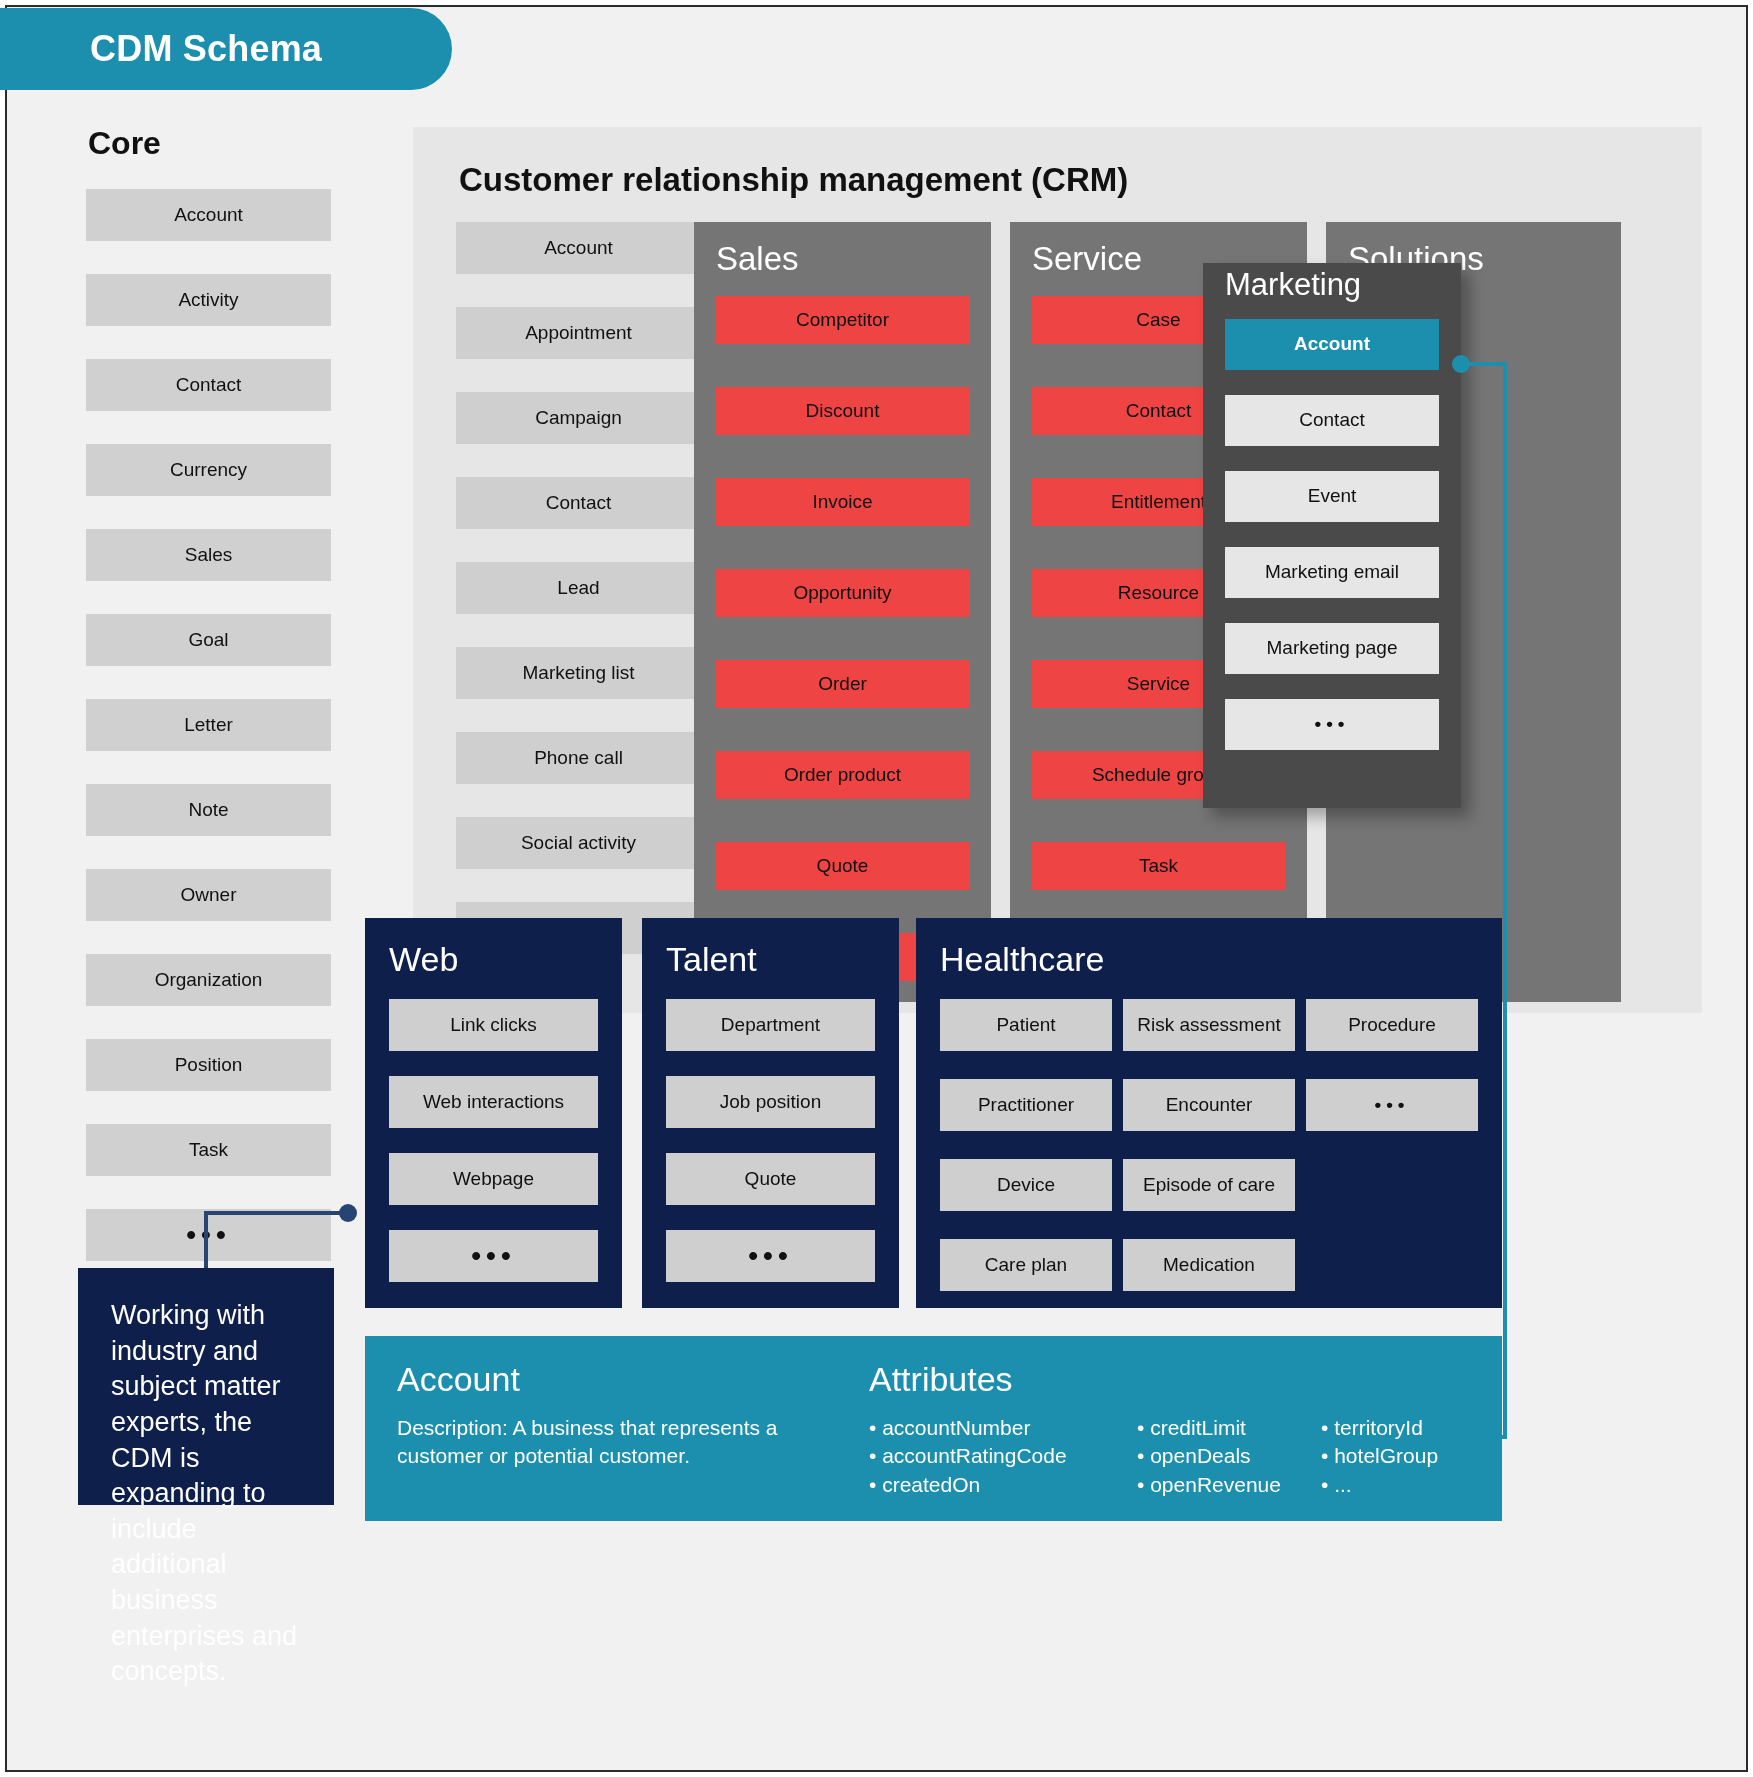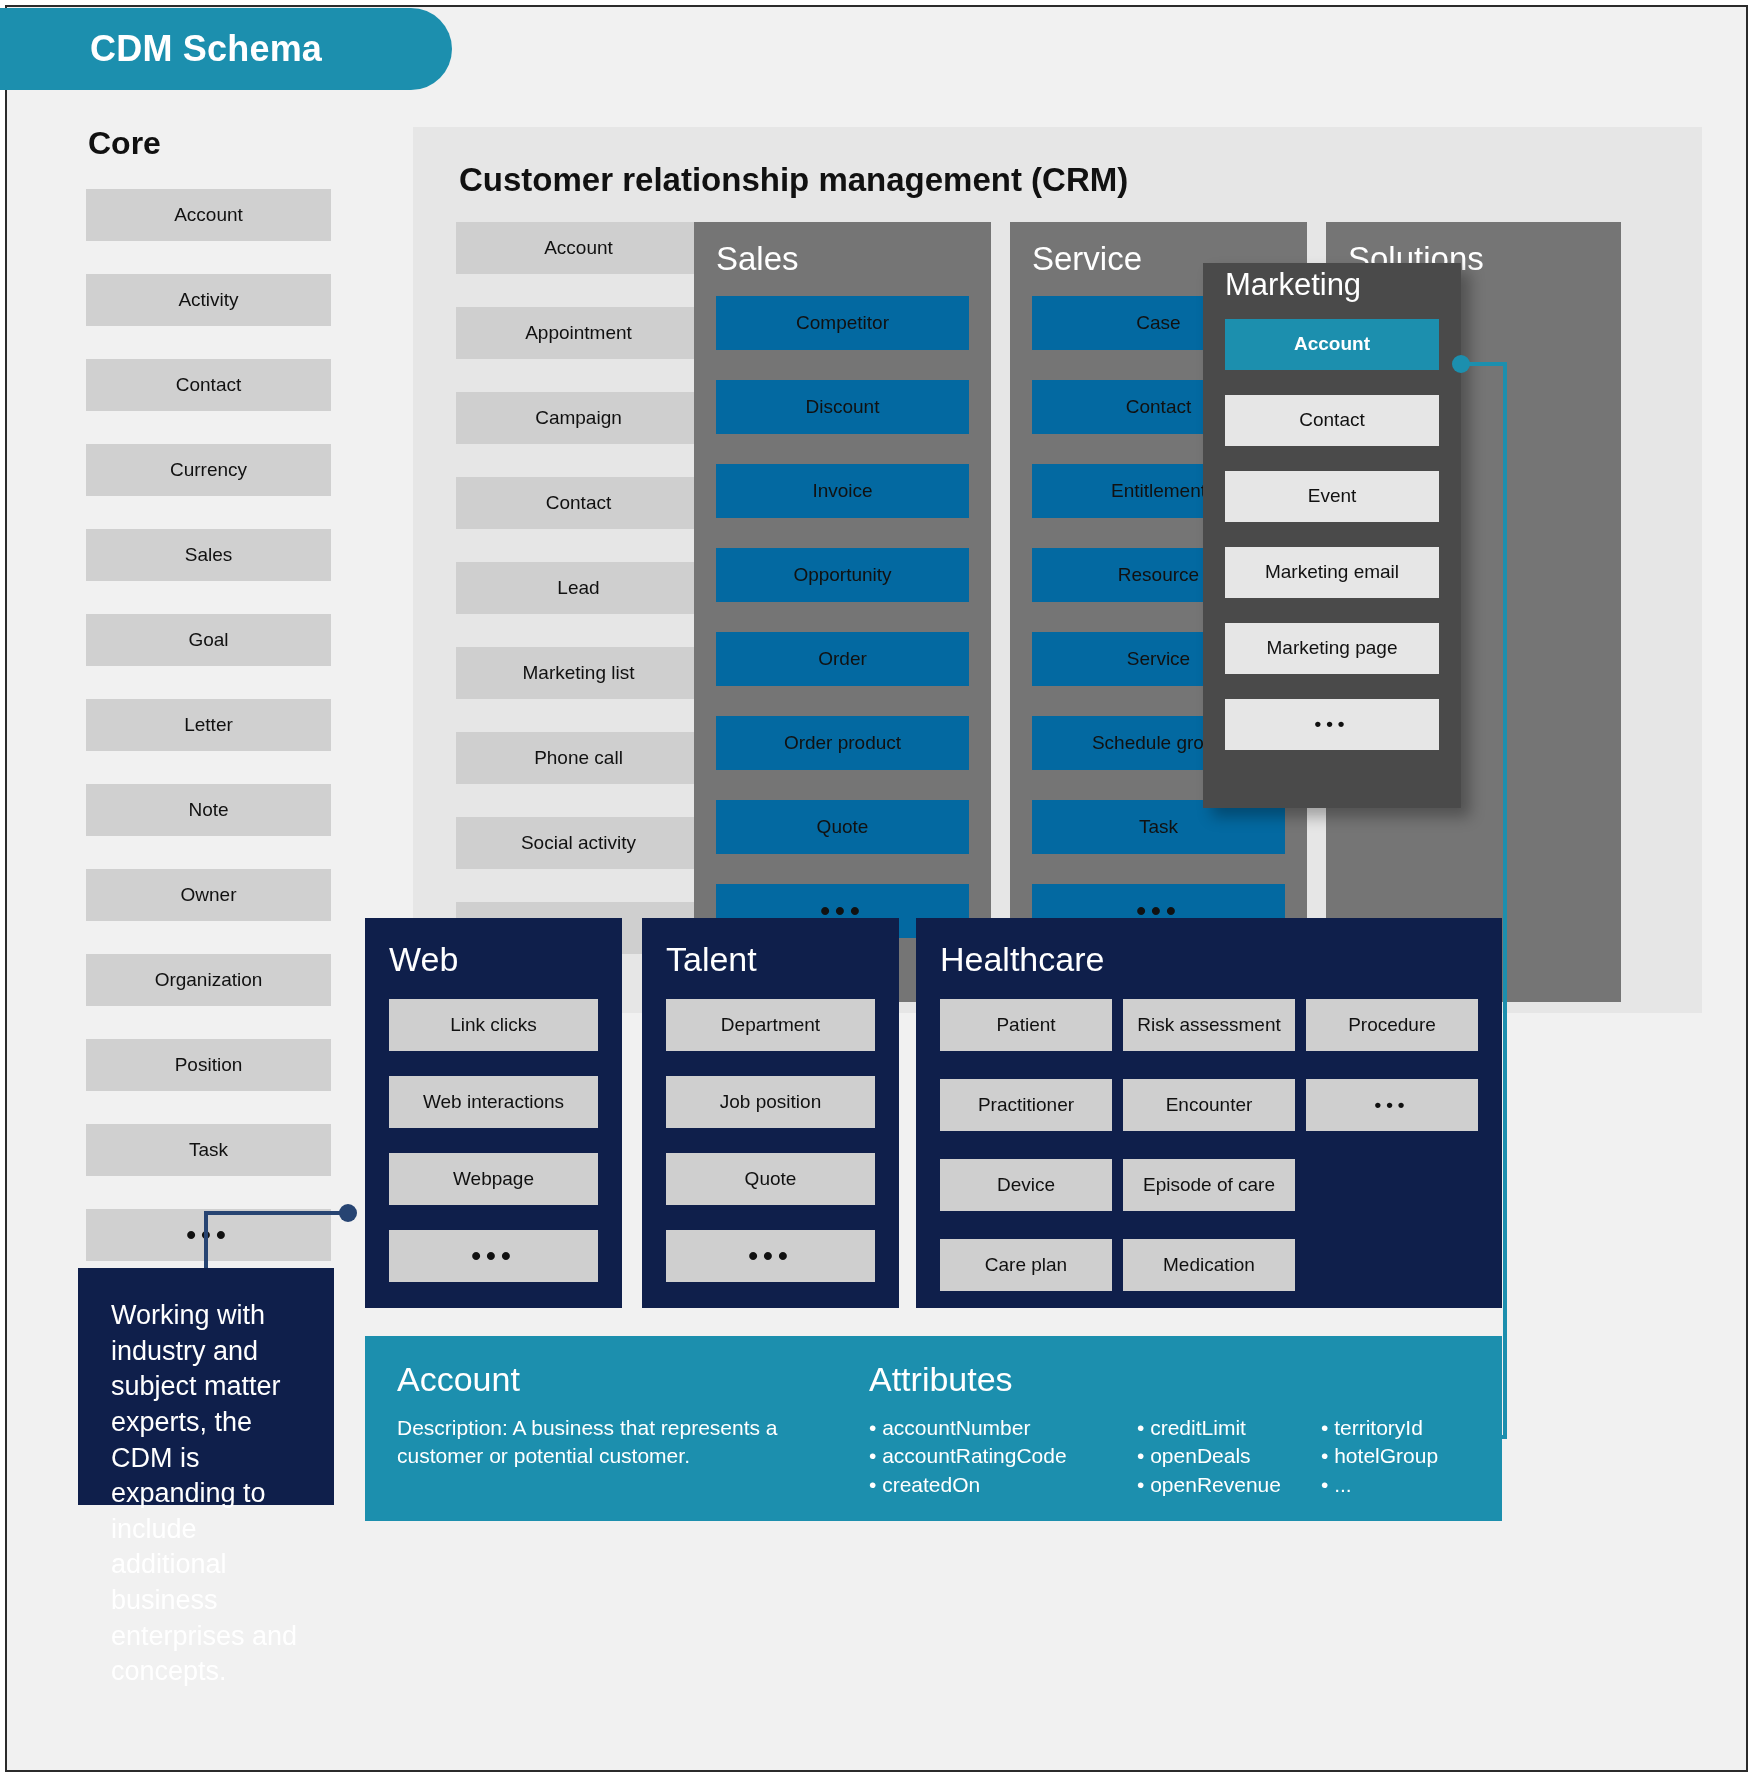--- a/index.html
+++ b/index.html
@@ -88,23 +88,23 @@
     background: #757575;
     padding: 0 22px;
   }
   .grey-card .card-head {
     color: #ffffff;
     font-size: 33px;
     font-weight: normal;
     padding: 18px 0 18px 0;
   }
   .grey-card .chip {
-    background: #0369a1;
-    margin-bottom: 30px;
-    height: 54px;
+    background: #ef4444;
+    margin-bottom: 43px;
+    height: 48px;
   }
   #card-sales   { left: 281px; height: 780px; }
   #card-service { left: 597px; height: 780px; }
   #card-solutions { left: 913px; height: 780px; width: 295px; }
 
   
   .mkt-card {
     position: absolute;
     left: 1203px; top: 263px;
     width: 258px; height: 545px;

